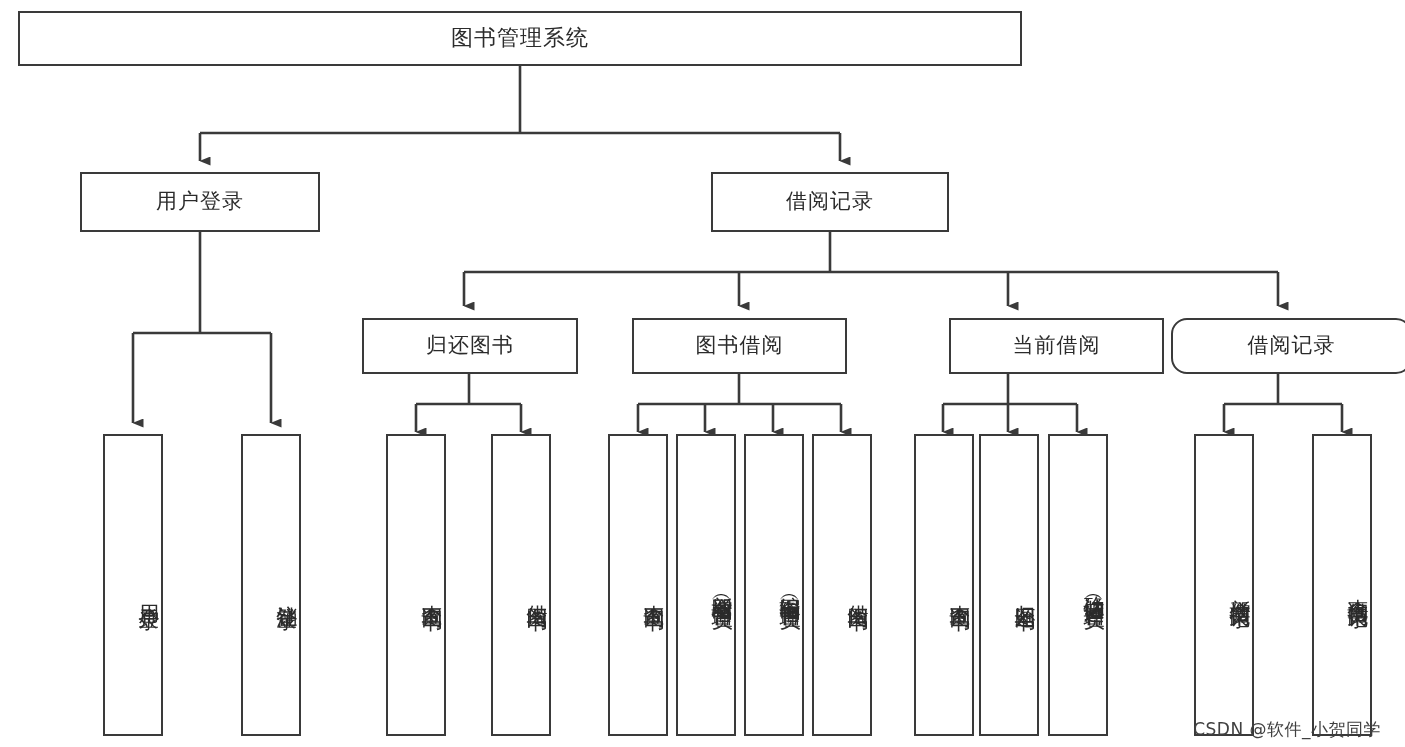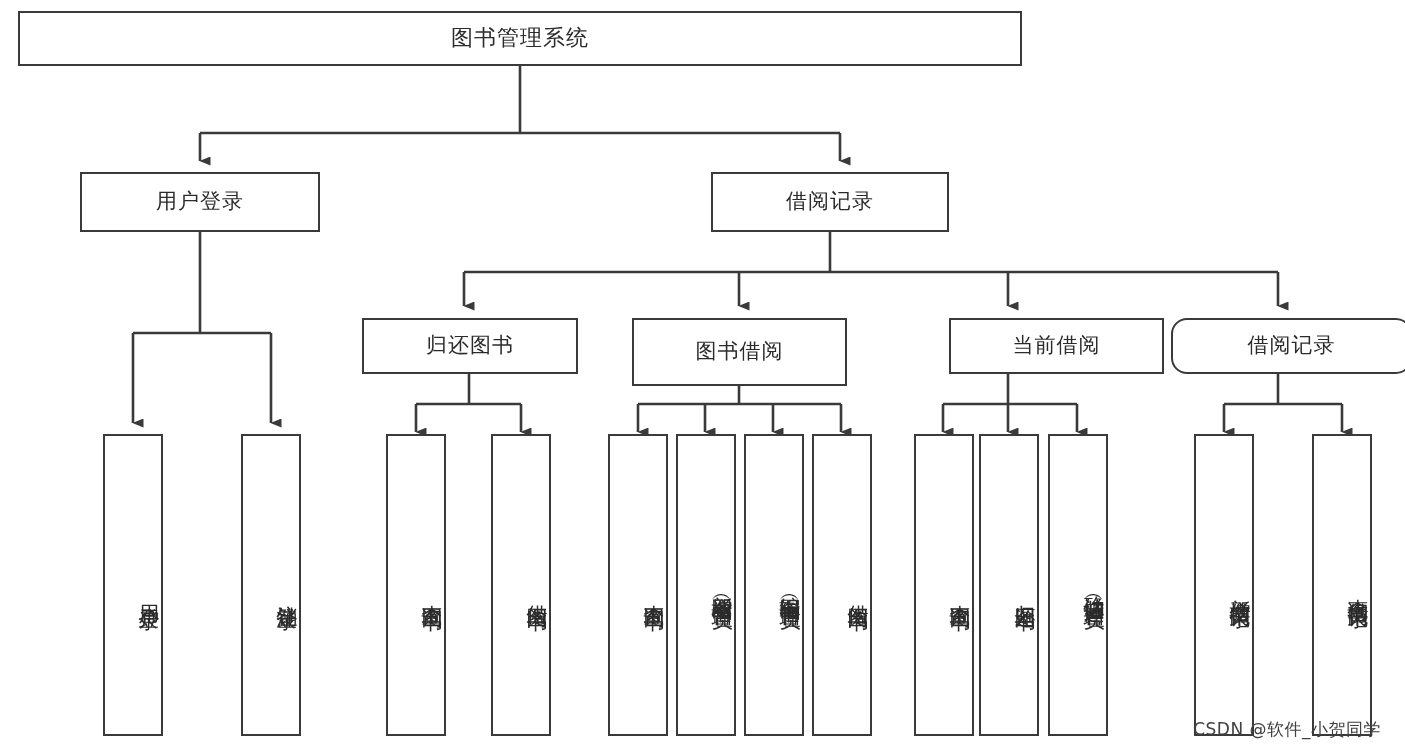--- a/index.html
+++ b/index.html
@@ -134,21 +134,21 @@
   <div class="node horiz" style="left:80px; top:172px; width:240px; height:60px;">
     <span>用户登录</span>
   </div>
   <div class="node horiz" style="left:711px; top:172px; width:238px; height:60px;">
     <span>借阅记录</span>
   </div>
 
   <div class="node horiz" style="left:362px; top:318px; width:216px; height:56px;">
     <span>归还图书</span>
   </div>
-  <div class="node horiz" style="left:632px; top:318px; width:215px; height:68px;">
+  <div class="node horiz" style="left:632px; top:318px; width:215px; height:56px;">
     <span>图书借阅</span>
   </div>
   <div class="node horiz" style="left:949px; top:318px; width:215px; height:56px;">
     <span>当前借阅</span>
   </div>
   <div class="node horiz" style="left:1171px; top:318px; width:241px; height:56px;border-radius:16px;">
     <span>借阅记录</span>
   </div>
 
   <div class="node vert" style="left:103px; top:434px; width:60px; height:302px;">

